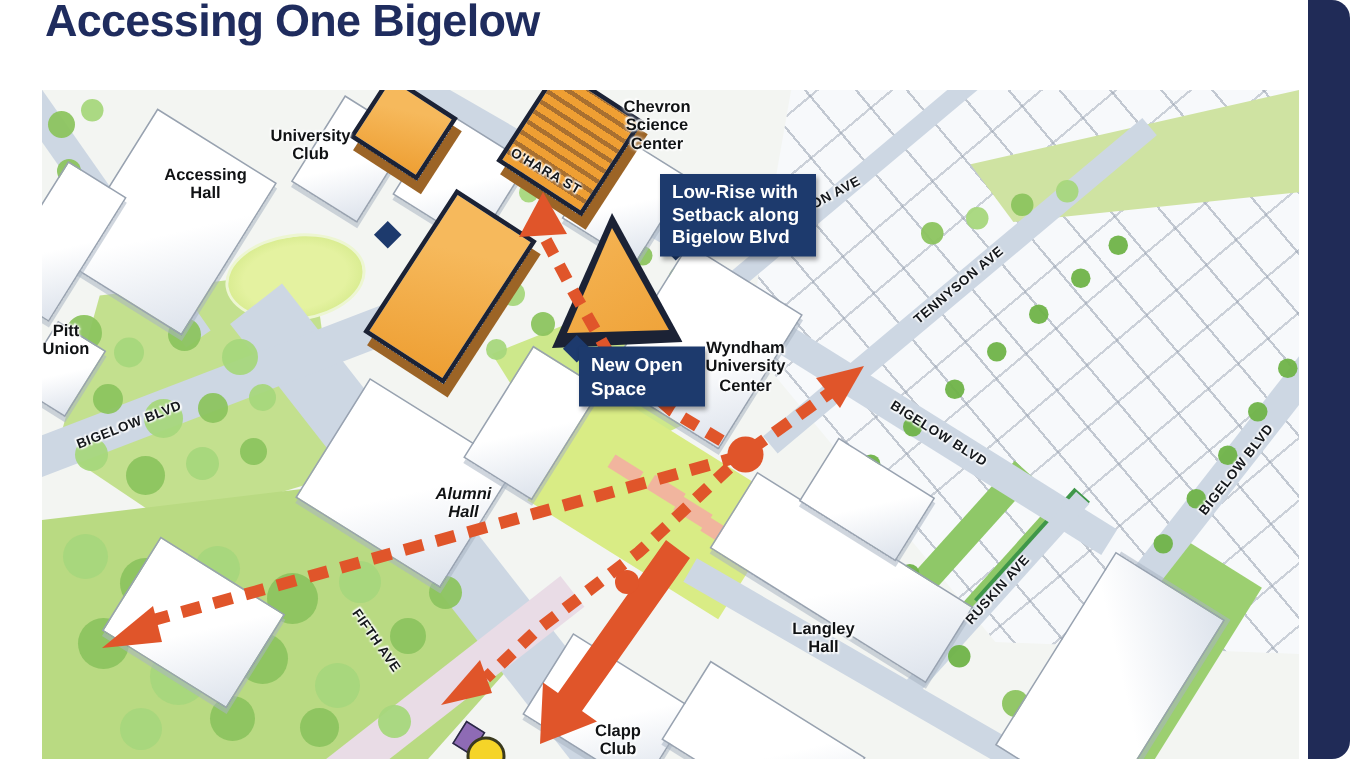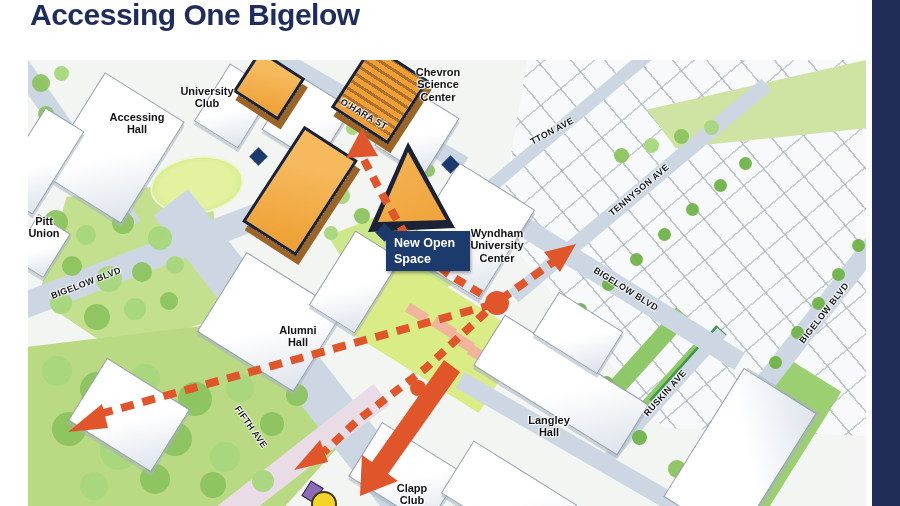--- a/index.html
+++ b/index.html
@@ -1,17 +1,17 @@
 <!DOCTYPE html>
 <html><head>
 <meta charset="utf-8">
 <style>
   html,body{margin:0;padding:0;background:#fff;}
   #stage{position:relative;width:900px;height:506px;background:#ffffff;overflow:hidden;
-         font-family:"Liberation Sans",sans-serif;}
+         font-family:"Liberation Sans",sans-serif;border-radius:12px;}
   #title{position:absolute;left:30px;top:-2px;font-size:30px;font-weight:bold;
          color:#1f2c5e;letter-spacing:-.5px;white-space:nowrap;}
   #subtitle{position:absolute;left:30px;top:36px;font-size:16px;font-weight:bold;
          color:#009fa4;letter-spacing:0;white-space:nowrap;}
   #sidebar{position:absolute;left:872px;top:0;width:28px;height:506px;background:#202b57;}
   #map{position:absolute;left:28px;top:60px;width:838px;height:446px;background:#f3f5f2;overflow:hidden;}
   .abs{position:absolute;}
   .grid{left:470px;top:0;width:368px;height:400px;z-index:1;
         background:
           repeating-linear-gradient(50deg,rgba(150,160,175,.55) 0 1.5px,transparent 1.5px 26px),
@@ -108,29 +108,32 @@
     <div class="blabel" style="left:109px;top:63px;transform:translate(-50%,-50%);">Accessing
 Hall</div>
     <div class="blabel" style="left:410px;top:24px;transform:translate(-50%,-50%);">Chevron
 Science
 Center</div>
     <div class="blabel" style="left:16px;top:167px;transform:translate(-50%,-50%);">Pitt
 Union</div>
     <div class="blabel" style="left:469px;top:185px;transform:translate(-50%,-50%);">Wyndham
 University
 Center</div>
-    <div class="blabel" style="left:270px;top:276px;transform:translate(-50%,-50%);">Alumni
+    <div class="blabel" style="left:281px;top:276px;transform:translate(-50%,-50%);font-style:italic;">Alumni
 Hall</div>
     <div class="blabel" style="left:521px;top:366px;transform:translate(-50%,-50%);">Langley
 Hall</div>
     <div class="blabel" style="left:384px;top:434px;transform:translate(-50%,-50%);">Clapp
 Club</div>
 
     <div class="tail" style="left:224px;top:90px;"></div>
     <div class="tail" style="left:416px;top:98px;"></div>
+    <div class="callout" id="callout-lowrise">Low-Rise with
+Setback along
+Bigelow Blvd</div>
     <div class="tail" style="left:350px;top:166px;"></div>
     <div class="callout" id="callout-openspace">New Open
 Space</div>
 
     <div class="abs" id="pyramid"></div>
     <div class="abs" id="marker-purple"></div>
     <div class="abs" id="marker-yellow"></div>
   <div class="road" style="position:absolute;left:62px;top:286px;width:420px;height:44px;transform:rotate(52deg);"></div>
       <div class="road" style="position:absolute;left:212px;top:36px;width:240px;height:18px;transform:rotate(30deg);"></div>
       <div class="road" style="position:absolute;left:-48px;top:192px;width:300px;height:26px;transform:rotate(-21deg);"></div>

